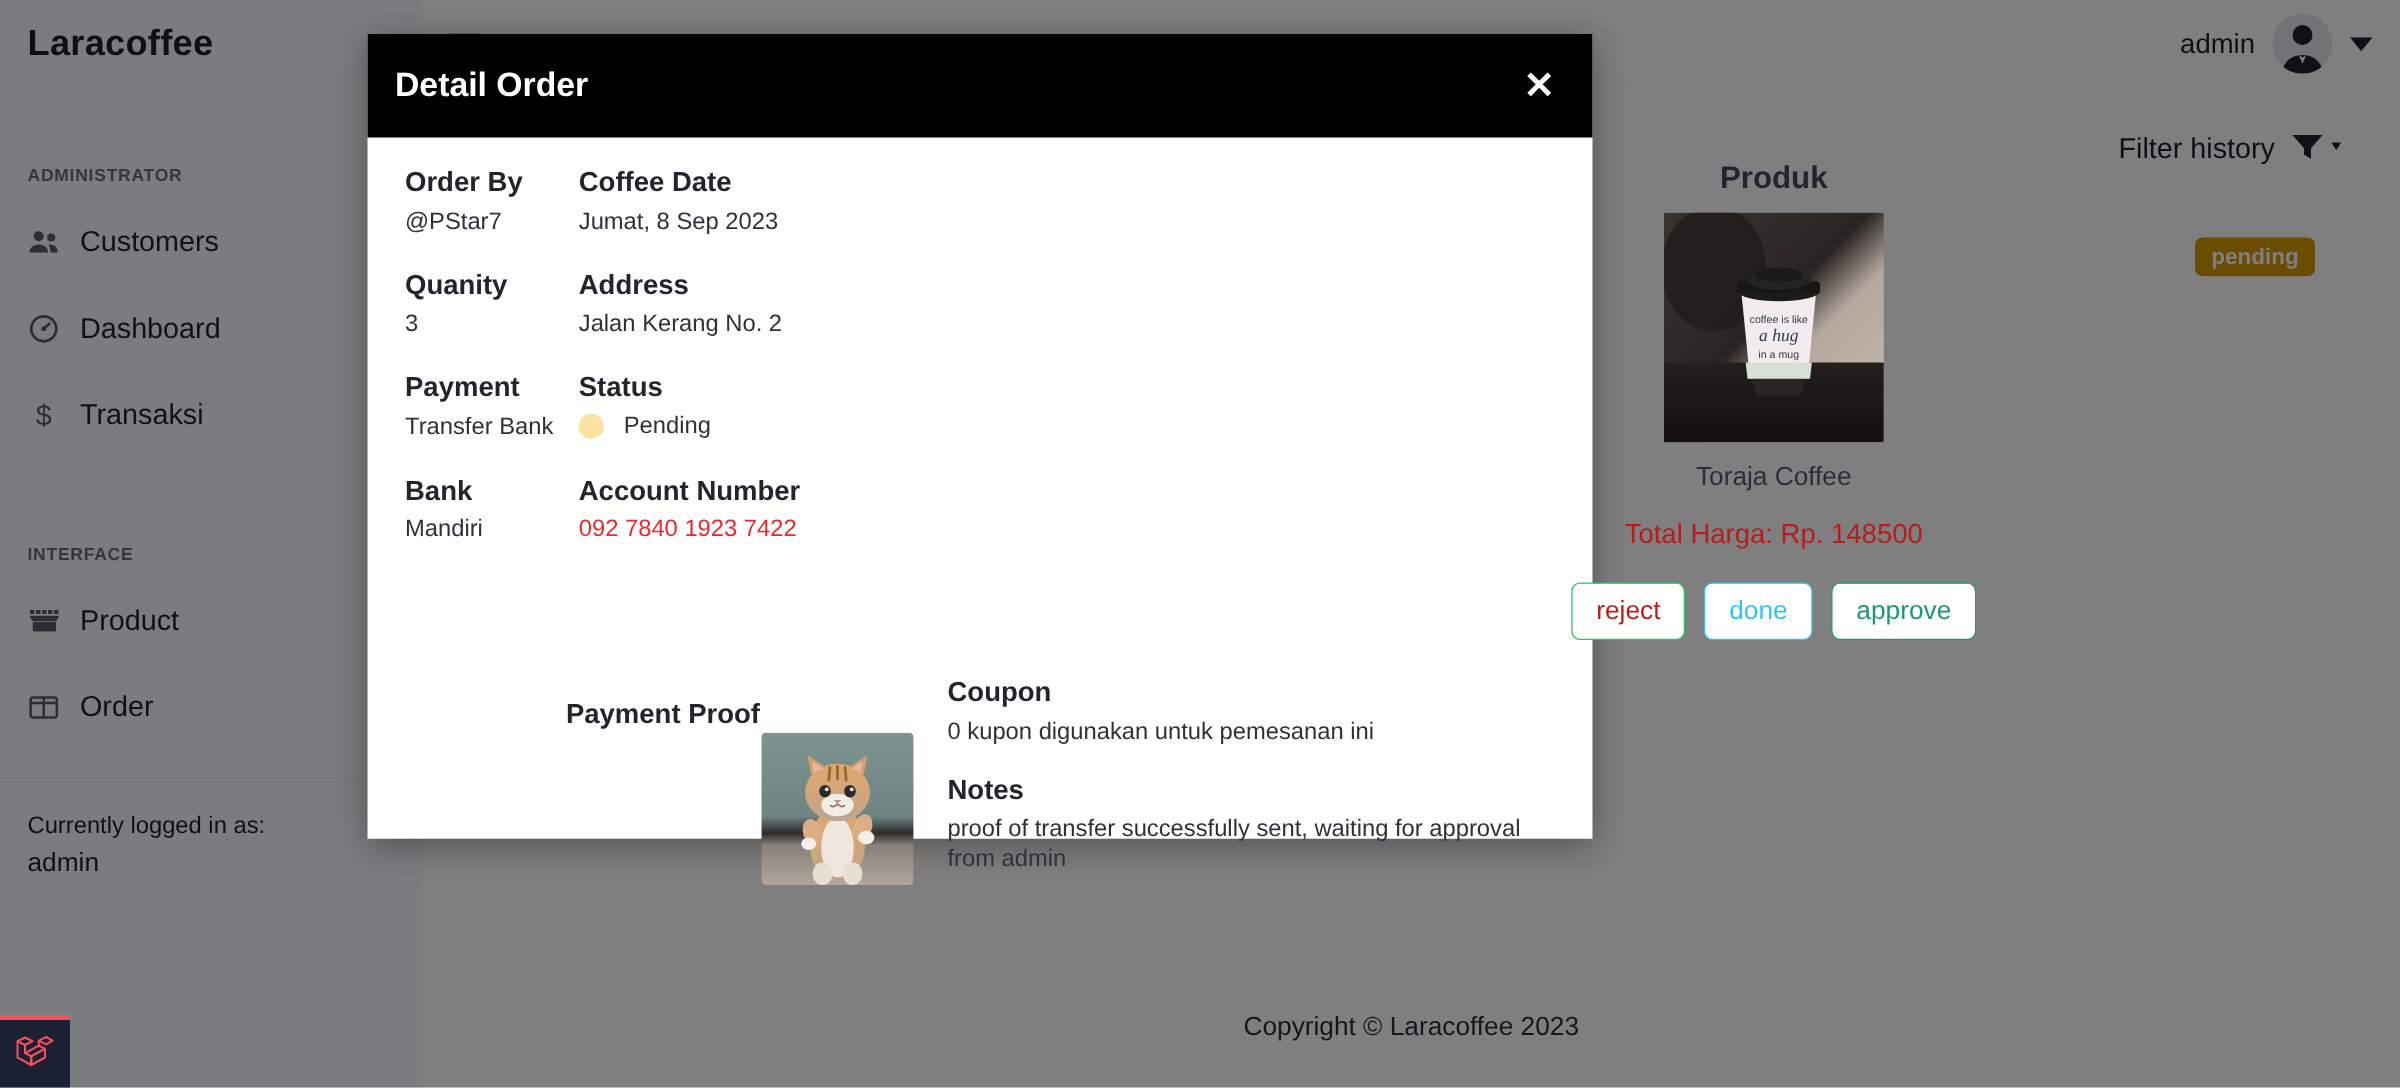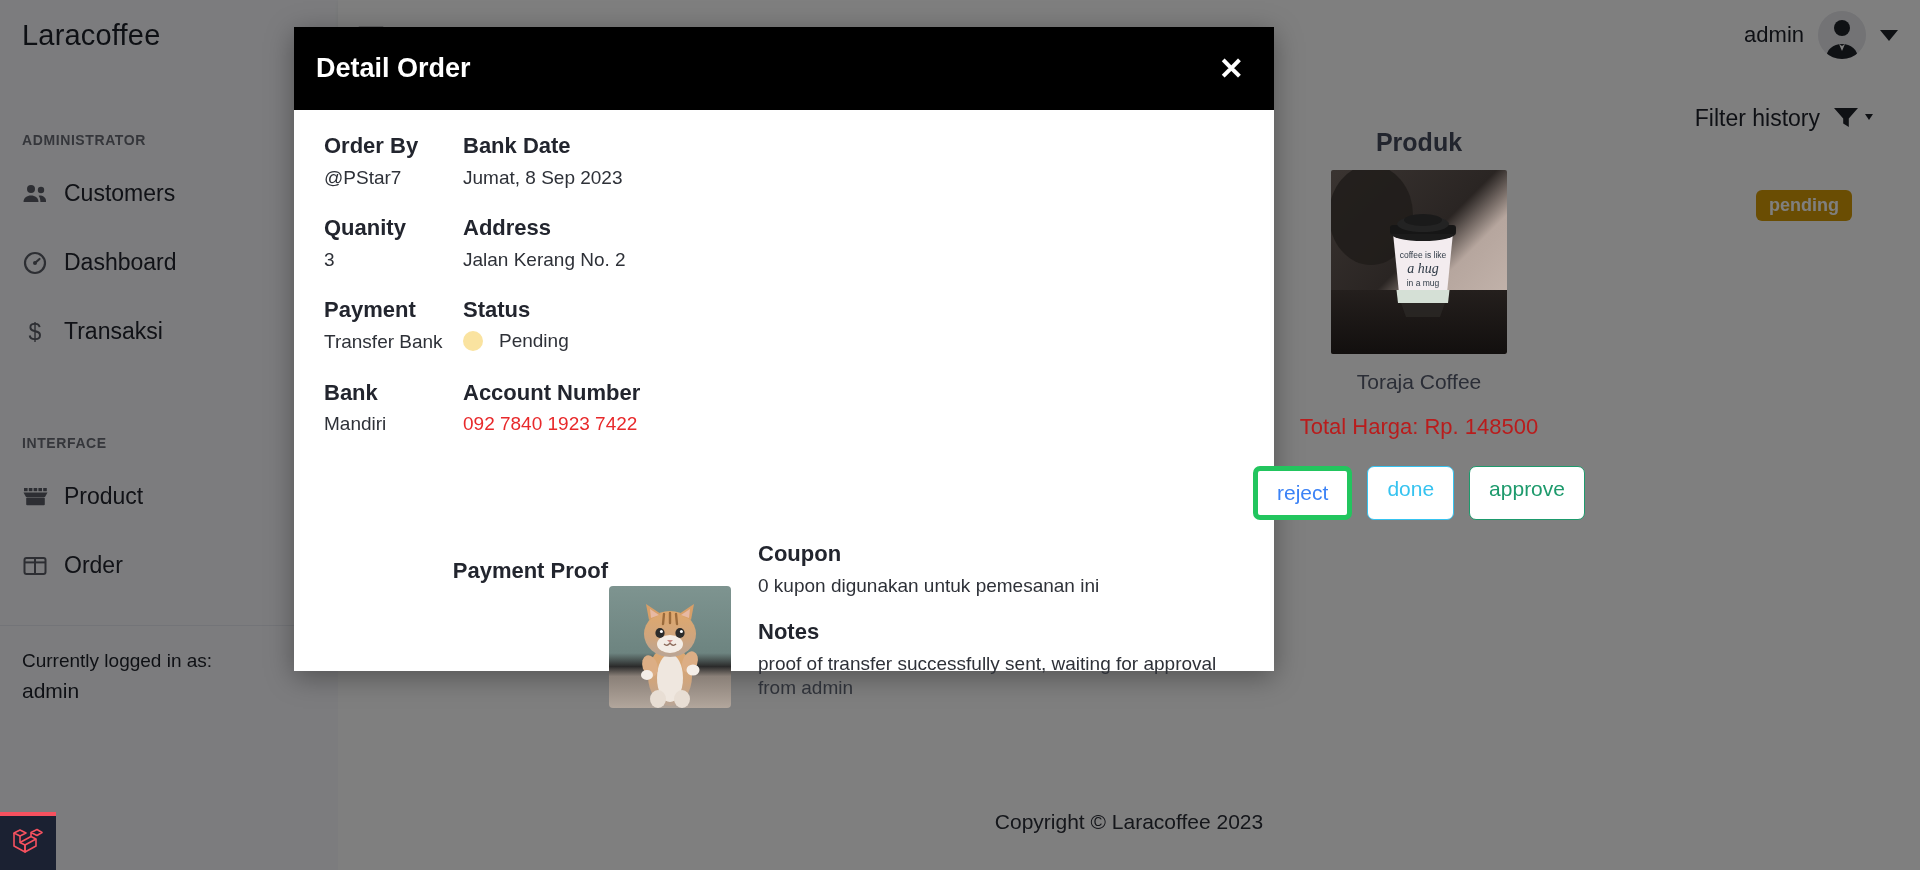--- a/index.html
+++ b/index.html
@@ -14,21 +14,21 @@
   #app { position:absolute; inset:0; background:#ffffff; }
 
   
   .sidebar {
     position:absolute; left:0; top:0; width:338px; height:870px;
     background:#f8f9fc;
     display:flex; flex-direction:column;
   }
   .brand {
     height:70px; display:flex; align-items:center;
-    padding-left:22px; font-size:29px; color:#1d2029; letter-spacing:.2px;
+    padding-left:22px; font-size:29px; color:#1d2029; letter-spacing:.2px;font-weight:bold;
   }
   .nav-head {
     margin-top:62px; padding-left:22px;
     font-size:14px; font-weight:bold; letter-spacing:.6px;
     color:#6a6d76;
   }
   .nav-item {
     display:flex; align-items:center; gap:16px;
     padding:10px 22px; margin-top:22px;
     font-size:23px; color:#22252e; cursor:pointer;
@@ -124,21 +124,21 @@
 
   
   .right-col { position:absolute; left:980px; top:18px; width:290px; text-align:center; }
   .produk-title { font-size:25px; color:#22252e; font-weight:bold; }
   .prod-img { width:176px; height:184px; margin:13px auto 0; border-radius:2px; overflow:hidden; }
   .prod-name { font-size:21px; color:#2b2e37; margin-top:16px; }
   .prod-total { font-size:22px; color:#b91c1c; margin-top:20px; }
   .btn-row { display:flex; gap:15px; justify-content:center; margin-top:26px; }
   .btn { border-radius:7px; background:#fff; font-size:21px;
          padding:10px 19px; cursor:pointer; }
-  .btn.reject  { border:5px solid #22c55e; color:#3b82f6; }
+  .btn.reject  { border:1px solid #22c55e; color:#b91c1c; }
   .btn.done    { border:1px solid #36c3f0; color:#36c3f0; }
   .btn.approve { border:1px solid #1d9a6c; color:#1d9a6c; }
 
   svg { display:block; }
 </style>
 </head>
 <body>
 
 <div id="app">
 
@@ -274,21 +274,21 @@
     <div class="modal-body">
 
       <div class="left-col">
 
         <div class="frow">
           <div class="fcell c1">
             <div class="flabel">Order By</div>
             <div class="fval">@PStar7</div>
           </div>
           <div class="fcell c2">
-            <div class="flabel">Bank Date</div>
+            <div class="flabel">Coffee Date</div>
             <div class="fval">Jumat, 8 Sep 2023</div>
           </div>
         </div>
 
         <div class="frow">
           <div class="fcell c1">
             <div class="flabel">Quanity</div>
             <div class="fval">3</div>
           </div>
           <div class="fcell c2">

